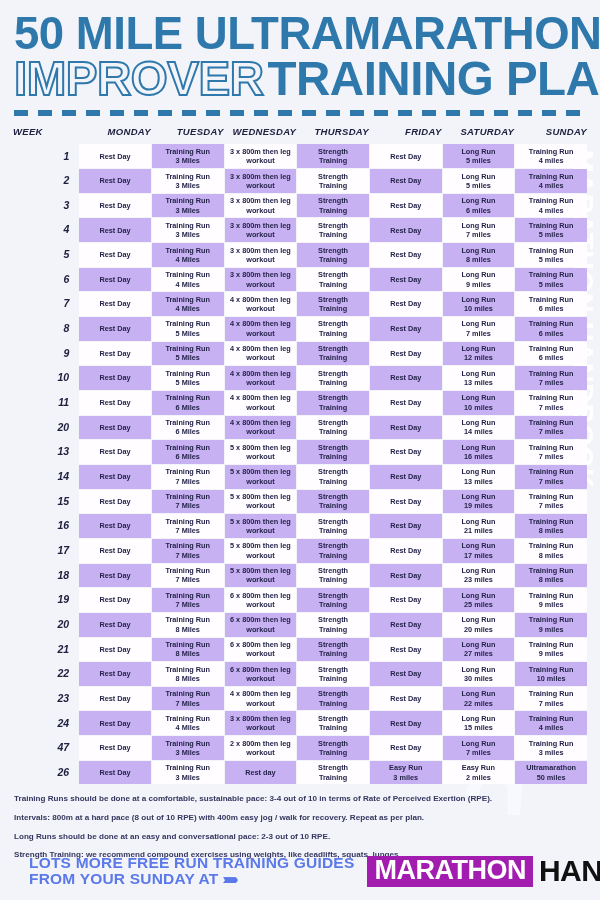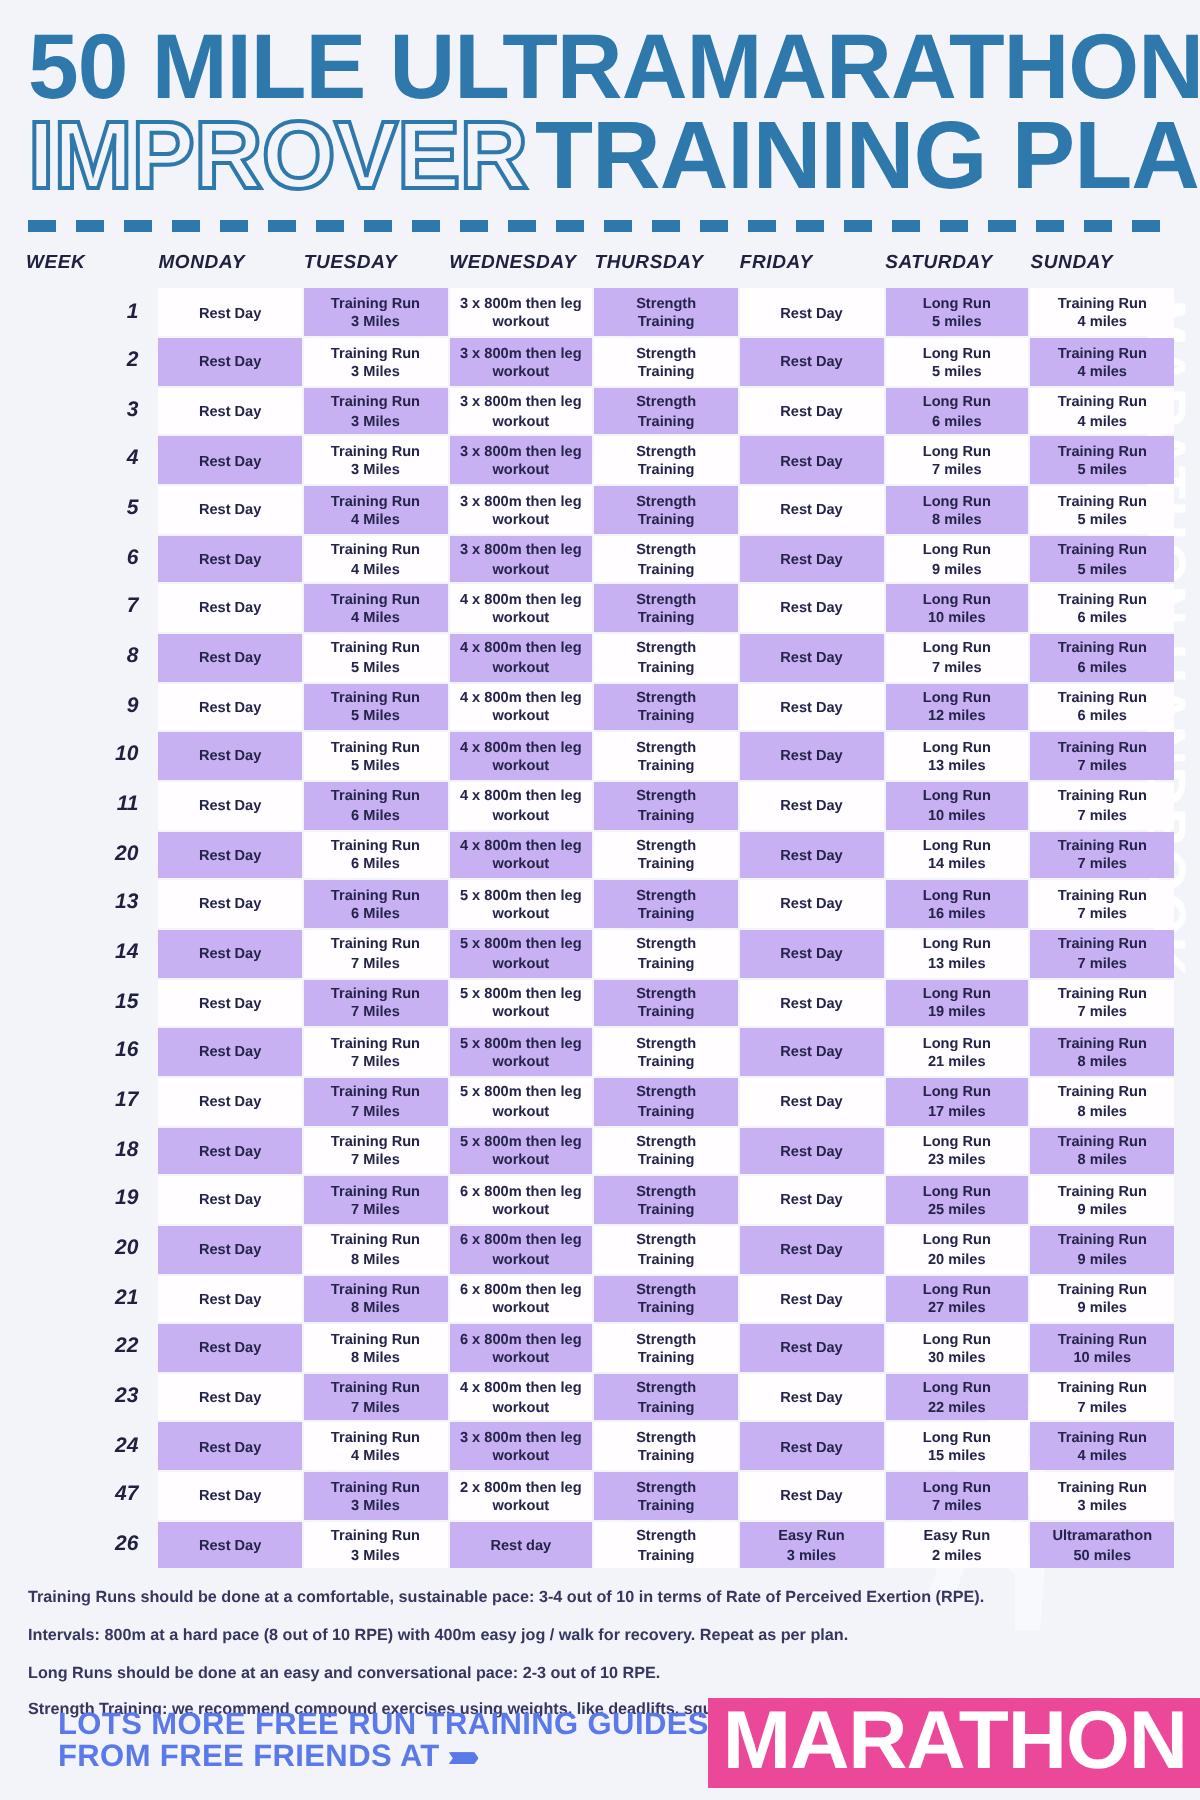--- a/index.html
+++ b/index.html
@@ -95,21 +95,21 @@
     table-layout: fixed;
   }
   #plan-table th {
     font-size: 9.5px;
     font-weight: bold;
     font-style: italic;
     font-family: "Liberation Sans Narrow", "Liberation Sans", sans-serif;
     color: #20203f;
     letter-spacing: 0.3px;
     padding: 3px 0 6px 0;
-    text-align: left;
+    text-align: right;
     background: transparent;
     white-space: nowrap;
   }
   #plan-table th.week-h { text-align: left; }
 
   #plan-table td {
     font-size: 7.3px;
     line-height: 1.28;
     text-align: center;
     padding: 2.5px 1px;
@@ -181,28 +181,29 @@
     letter-spacing: -4px;
     font-weight: bold;
   }
   #brand {
     display: flex;
     align-items: center;
     margin-left: auto;
     margin-right: 2px;
   }
   #brand-marathon {
-    background: #ec4899;
+    background: #a21caf;
     color: #ffffff;
     font-family: "Liberation Sans Narrow", "Liberation Sans", sans-serif;
     font-weight: bold;
-    font-size: 41px;
+    font-size: 27px;
     letter-spacing: -0.5px;
     padding: 1px 7px 3px 7px;
     line-height: 1;
+    margin-left: 13px;
   }
   #brand-handbook {
     color: #111111;
     font-family: "Liberation Sans Narrow", "Liberation Sans", sans-serif;
     font-weight: bold;
     font-size: 30px;
     letter-spacing: -0.5px;
     padding-left: 6px;
     line-height: 1;
   }
@@ -1013,21 +1014,21 @@
   <div class="note">Training Runs should be done at a comfortable, sustainable pace: 3-4 out of 10 in terms of Rate of Perceived Exertion (RPE).</div>
   <div class="note">Intervals: 800m at a hard pace (8 out of 10 RPE) with 400m  easy jog / walk for recovery. Repeat as per plan.</div>
   <div class="note">Long Runs should be done at an easy and conversational pace: 2-3 out of 10 RPE.</div>
   <div class="note">Strength Training: we recommend compound exercises using weights, like deadlifts, squats, lunges.</div>
 </div>
 
 <div id="footer">
   <div id="footer-cta">
     <div>LOTS MORE FREE RUN TRAINING  GUIDES</div>
     <div class="l2row">
-      <span>FROM FREE FRIENDS AT</span>
+      <span>FROM YOUR SUNDAY AT</span>
       <span id="chevrons">››››››››››››</span>
     </div>
   </div>
   <div id="brand">
     <span id="brand-marathon">MARATHON</span>
     <span id="brand-handbook">HANDBOOK</span>
   </div>
 </div>
 
 </body></html>

